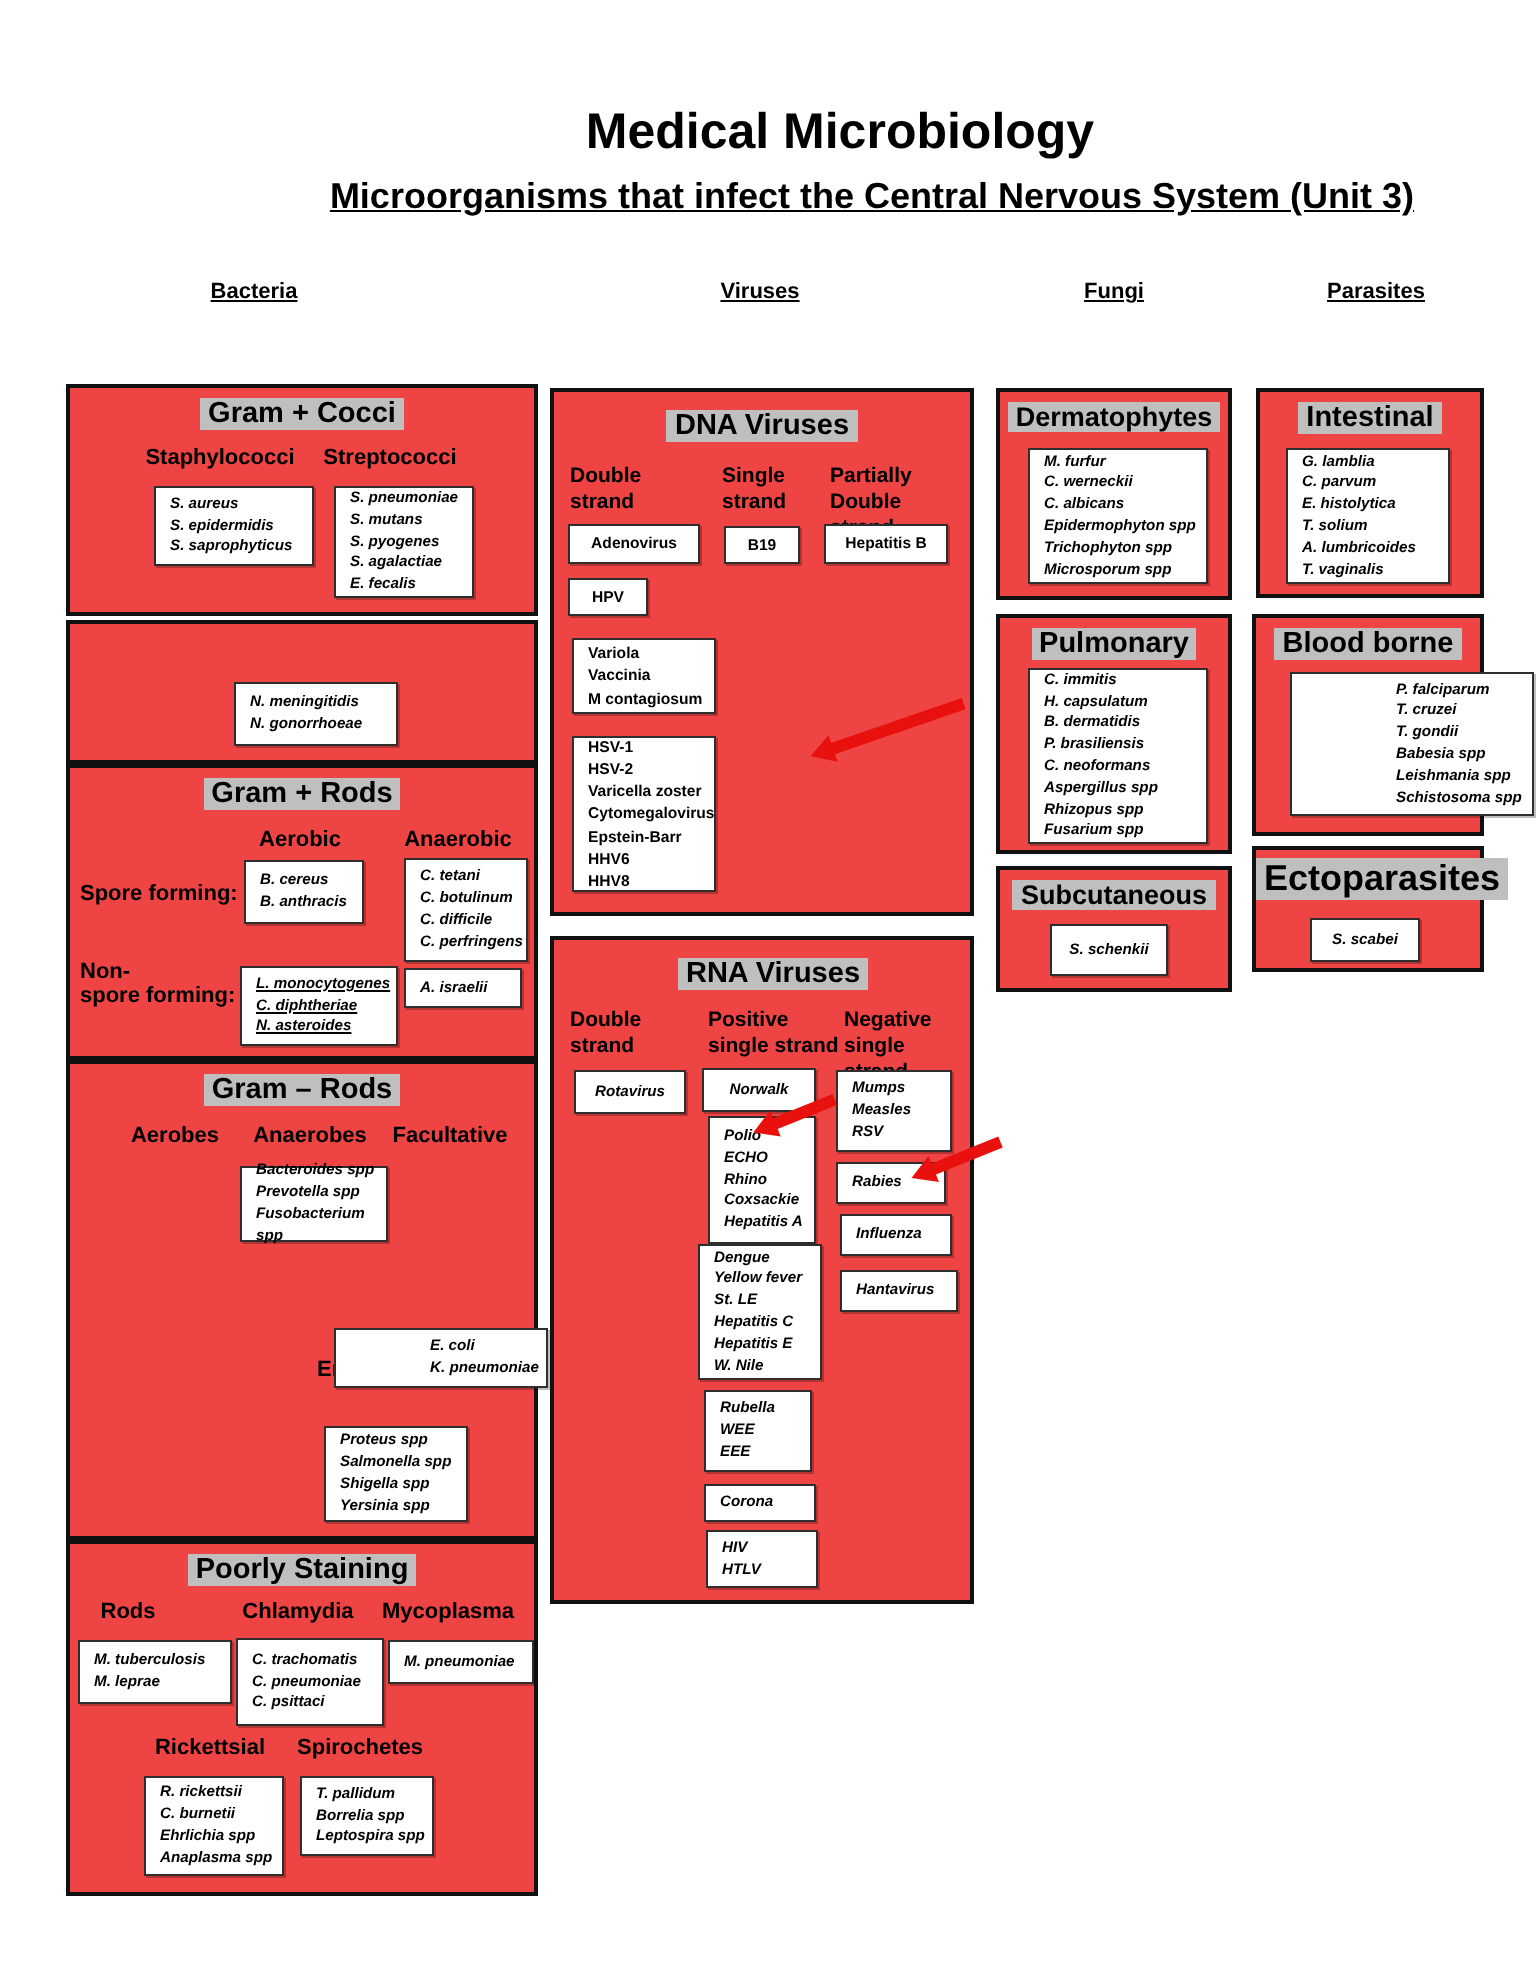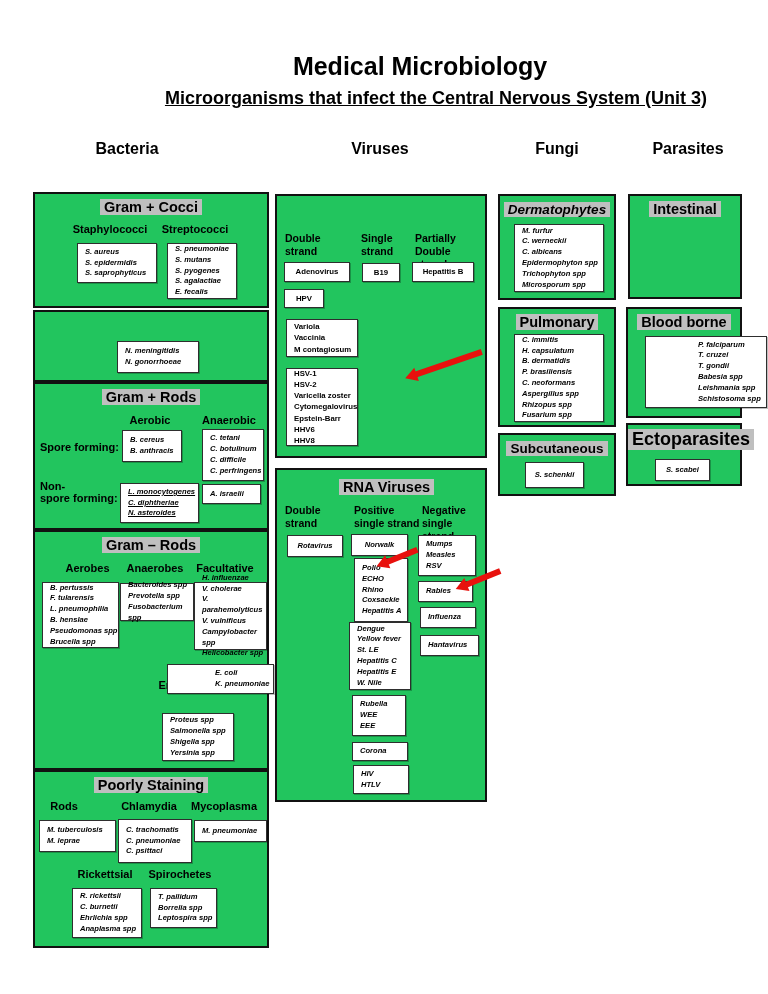--- a/index.html
+++ b/index.html
@@ -2,22 +2,22 @@
 <html><head>
 <meta charset="utf-8">
 <style>
   html,body{margin:0;padding:0;background:#fff;}
   #page{position:relative;width:768px;height:994px;background:#ffffff;
         font-family:"Liberation Sans",sans-serif;color:#000;overflow:hidden;}
   .abs{position:absolute;}
   .center{text-align:center;}
   .title{font-size:25px;font-weight:bold;}
   .subtitle{font-size:18px;font-weight:bold;text-decoration:underline;}
-  .colhdr{font-size:16px;font-weight:bold;}
-  .box{position:absolute;border:2px solid #111;background:#22c55e;}
+  .colhdr{font-size:11px;font-weight:bold;text-decoration:underline;}
+  .box{position:absolute;border:2px solid #111;background:#ef4444;}
   .ibox{position:absolute;border:1.5px solid #2e2e2e;background:#fff;
         display:flex;align-items:center;box-shadow:1px 1px 0 rgba(0,0,0,.25);}
   .ibox .list{padding-left:7px;}
   .ibox.cc{justify-content:center;}
   .ibox.cc .list{padding-left:0;text-align:right;}
   .hdrwrap{position:absolute;left:0;right:0;text-align:center;}
   .hdr{display:inline-block;background:#BFBFBF;padding:0 4px;font-weight:bold;font-size:14.5px;}
   .sub{position:absolute;font-weight:bold;font-size:11px;white-space:pre-line;}
   .sub.c{text-align:center;}
   .strand{position:absolute;font-weight:bold;font-size:10.5px;white-space:pre-line;line-height:1.25;}
@@ -91,40 +91,24 @@
     <div class="ibox" style="left:167px;top:100px;width:57px;height:18px;">
         <div class="list">A. israelii</div>
       </div>
   </div>
 
   <div class="box" style="left:33px;top:530px;width:232px;height:236px;">
     <div class="hdrwrap" style="top:4px;"><span class="hdr">Gram – Rods</span></div>
     <div class="sub c" style="left:15px;top:30px;width:75px;">Aerobes</div>
     <div class="sub c" style="left:85px;top:30px;width:70px;">Anaerobes</div>
     <div class="sub c" style="left:150px;top:30px;width:80px;">Facultative</div>
-    <div class="ibox" style="left:7px;top:50px;width:75px;height:64px;">
-        <div class="list">B. pertussis
-F. tularensis
-L. pneumophilia
-B. henslae
-Pseudomonas spp
-Brucella spp</div>
-      </div>
     <div class="ibox" style="left:85px;top:51px;width:72px;height:36px;">
         <div class="list">Bacteroides spp
 Prevotella spp
 Fusobacterium spp</div>
-      </div>
-    <div class="ibox" style="left:159px;top:50px;width:71px;height:66px;">
-        <div class="list">H. influenzae
-V. cholerae
-V. parahemolyticus
-V. vulnificus
-Campylobacter spp
-Helicobacter spp</div>
       </div>
     <div class="sub c" style="left:102px;top:126px;width:120px;font-size:11px;margin-top:21px;">Enterobacteria</div>
     <div class="ibox" style="left:132px;top:132px;width:65px;height:28px;padding-left:40px;">
         <div class="list">E. coli
 K. pneumoniae</div>
       </div>
     <div class="ibox" style="left:127px;top:181px;width:70px;height:46px;">
         <div class="list">Proteus spp
 Salmonella spp
 Shigella spp
@@ -158,20 +142,21 @@
 Anaplasma spp</div>
       </div>
     <div class="ibox" style="left:115px;top:116px;width:65px;height:38px;">
         <div class="list">T. pallidum
 Borrelia spp
 Leptospira spp</div>
       </div>
   </div>
 
   <div class="box" style="left:275px;top:194px;width:208px;height:260px;">
+    <div class="hdrwrap" style="top:8px;"><span class="hdr">DNA Viruses</span></div>
     <div class="strand" style="left:8px;top:36px;">Double
 strand</div>
     <div class="strand" style="left:84px;top:36px;">Single
 strand</div>
     <div class="strand" style="left:138px;top:36px;">Partially
 Double strand</div>
     <div class="ibox cc" style="left:7px;top:66px;width:64px;height:18px;">
         <div class="list roman">Adenovirus</div>
       </div>
     <div class="ibox cc" style="left:85px;top:67px;width:36px;height:17px;">
@@ -263,21 +248,21 @@
   <div class="arrow" style="left:375px;top:551px;width:44px;transform:rotate(-22deg);">
     <div class="head"></div>
       <div class="shaft"></div>
   </div>
   <div class="arrow" style="left:454px;top:573px;width:48px;transform:rotate(-22deg);">
     <div class="head"></div>
       <div class="shaft"></div>
   </div>
 
   <div class="box" style="left:498px;top:194px;width:114px;height:102px;">
-    <div class="hdrwrap" style="top:4px;font-style:italic;"><span class="hdr" style="font-size:13.5px;">Dermatophytes</span></div>
+    <div class="hdrwrap" style="top:4px;"><span class="hdr" style="font-size:13.5px;">Dermatophytes</span></div>
     <div class="ibox" style="left:14px;top:28px;width:88px;height:66px;">
         <div class="list">M. furfur
 C. werneckii
 C. albicans
 Epidermophyton spp
 Trichophyton spp
 Microsporum spp</div>
       </div>
   </div>
   <div class="box" style="left:498px;top:307px;width:114px;height:116px;">
@@ -295,20 +280,28 @@
   </div>
   <div class="box" style="left:498px;top:433px;width:114px;height:59px;">
     <div class="hdrwrap" style="top:4px;"><span class="hdr" style="font-size:13.5px;">Subcutaneous</span></div>
     <div class="ibox cc" style="left:25px;top:27px;width:57px;height:24px;">
         <div class="list">S. schenkii</div>
       </div>
   </div>
 
   <div class="box" style="left:628px;top:194px;width:110px;height:101px;">
     <div class="hdrwrap" style="top:4px;"><span class="hdr">Intestinal</span></div>
+    <div class="ibox" style="left:13px;top:28px;width:80px;height:66px;">
+        <div class="list">G. lamblia
+C. parvum
+E. histolytica
+T. solium
+A. lumbricoides
+T. vaginalis</div>
+      </div>
   </div>
   <div class="box" style="left:626px;top:307px;width:112px;height:107px;">
     <div class="hdrwrap" style="top:4px;"><span class="hdr">Blood borne</span></div>
     <div class="ibox" style="left:17px;top:27px;width:75px;height:70px;padding-left:45px;">
         <div class="list">P. falciparum
 T. cruzei
 T. gondii
 Babesia spp
 Leishmania spp
 Schistosoma spp</div>

